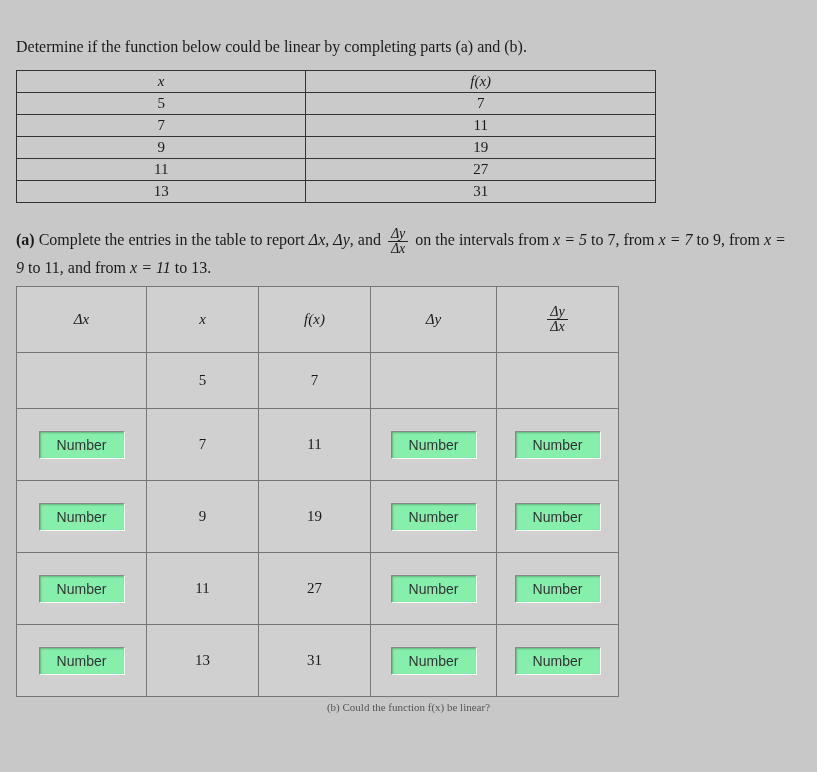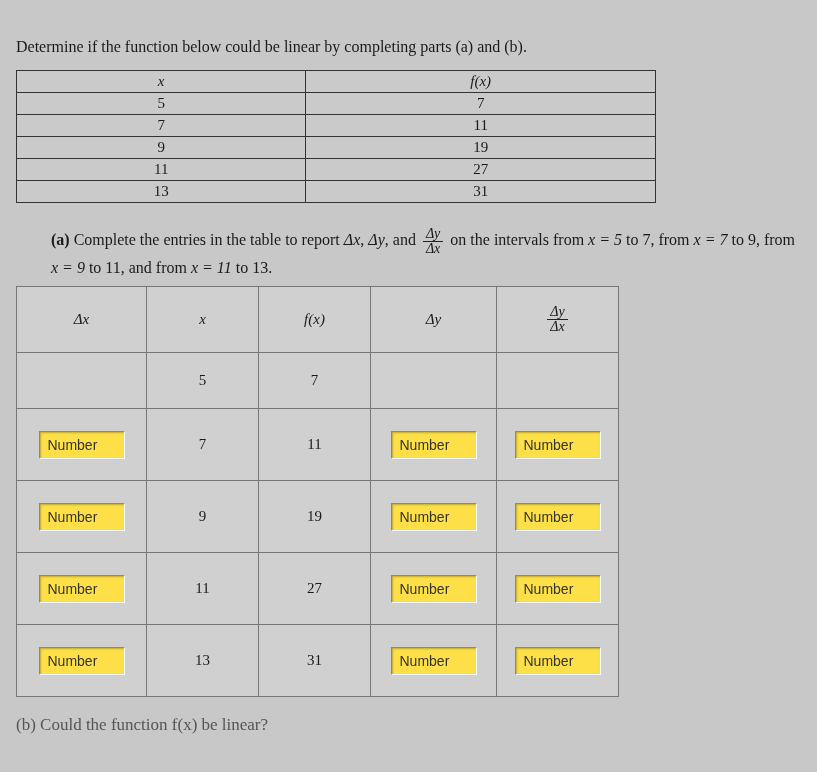--- a/index.html
+++ b/index.html
@@ -29,21 +29,20 @@
       padding: 2px 6px;
       font-size: 15px;
       font-weight: normal;
     }
     .data-table th { font-style: italic; font-weight: normal; }
     .part-a {
       font-size: 16px;
       line-height: 1.5;
       margin-bottom: 6px;
       max-width: 780px;
-      margin-left: 35px;
     }
     .part-a .it { font-style: italic; }
     .frac {
       display: inline-block;
       vertical-align: middle;
       text-align: center;
       font-size: 14px;
       line-height: 1.0;
       margin: 0 3px;
     }
@@ -68,36 +67,37 @@
       height: 72px;
     }
     .calc-table .col-dx { width: 130px; }
     .calc-table .col-x { width: 112px; }
     .calc-table .col-fx { width: 112px; }
     .calc-table .col-dy { width: 126px; }
     .calc-table .col-ratio { width: 122px; }
     .calc-table tr.first-data td { height: 56px; }
     .input-box {
       display: inline-block;
-      background: #fde047;
+      background: #86efac;
       border: 1px solid #888;
       border-right-color: #fff;
       border-bottom-color: #fff;
       box-shadow: inset 1px 1px 2px rgba(0,0,0,0.25);
       padding: 5px 8px;
       font-size: 14px;
       font-family: Arial, sans-serif;
       color: #333;
       min-width: 86px;
-      text-align: left;
+      text-align: center;
     }
     .footer-line {
-      font-size: 17px;
-      margin-top: 18px;
+      font-size: 11px;
+      margin-top: 4px;
       color: #555;
+      text-align: center;
     }
   </style>
 </head>
 <body>
 
 <div class="prompt">Determine if the function below could be linear by completing parts (a) and (b).</div>
 
 <table class="data-table">
   <tbody>
       <tr>

